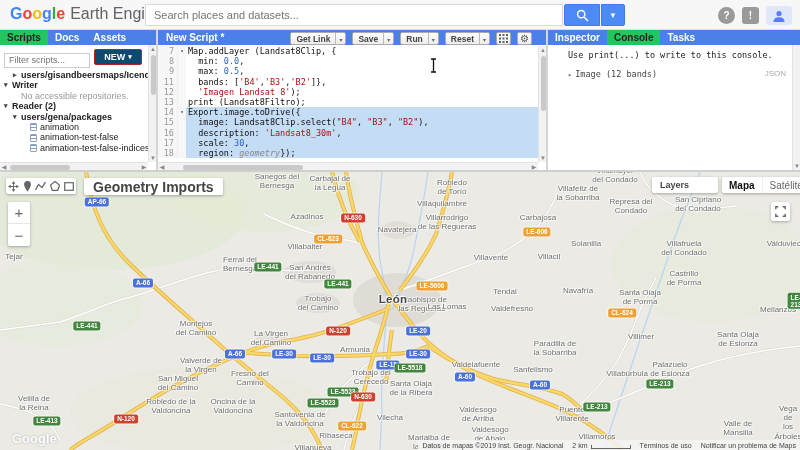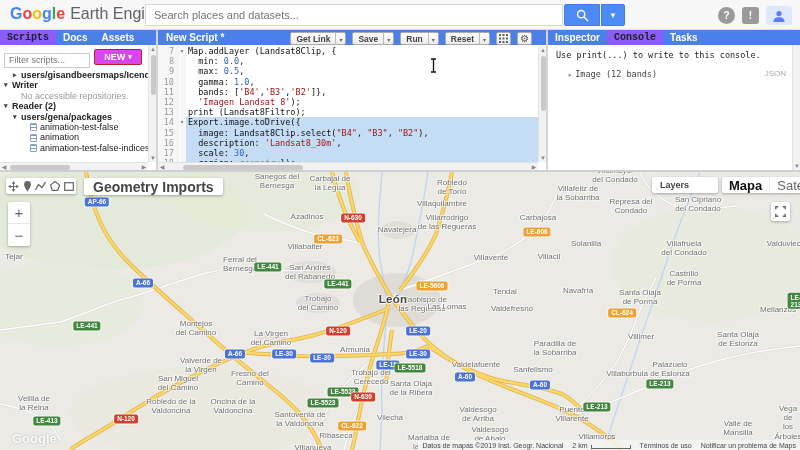--- a/index.html
+++ b/index.html
@@ -23,26 +23,26 @@
 
   
   #panels { position:absolute; top:30px; left:0; width:800px; height:140px; }
   .gutter { position:absolute; top:0; height:140px; width:2px; background:#d5d5d5; }
   .panel { position:absolute; top:0; height:140px; background:#fff; overflow:hidden; }
   #scripts-panel { left:0; width:156px; }
   #editor-panel { left:158px; width:388px; }
   #console-panel { left:548px; width:252px; }
   .bluebar { background:#4a80e8; height:15px; display:flex; align-items:stretch; }
   .tab { font-size:10px; font-weight:bold; color:#fff; padding:2px 7px 0; cursor:pointer; }
-  .tab.active { background:#8b5cf6; color:#222;font-family:Liberation Mono, monospace; }
+  .tab.active { background:#22c55e; color:#222; }
 
   
   #scripts-toolbar { position:absolute; top:15px; left:0; right:8px; height:23px; padding:4px 4px 0 4px; }
   #filter-input { width:86px; height:15px; border:1px solid #ccc; font-size:9px; padding:0 4px; color:#333; outline:none; font-family:"Liberation Sans",sans-serif; }
-  #new-btn { position:absolute; right:6px; top:4px; width:48px; height:16px; background:#d946ef; border:1px solid #b0281a; border-radius:2px; color:#fff; font-size:9px; font-weight:bold; display:flex; align-items:center; justify-content:center; gap:3px; cursor:pointer; }
+  #new-btn { position:absolute; right:6px; top:4px; width:48px; height:16px; background:#0c4a6e; border:1px solid #b0281a; border-radius:2px; color:#fff; font-size:9px; font-weight:bold; display:flex; align-items:center; justify-content:center; gap:3px; cursor:pointer; }
   #new-btn .arr { font-size:7px; }
   #script-tree { position:absolute; top:40px; left:0; right:8px; bottom:8px; overflow:hidden; }
   .trow { height:10.4px; line-height:10.4px; font-size:9px; color:#222; white-space:nowrap; cursor:pointer; display:flex; align-items:center; }
   .trow .arrow { width:8px; font-size:7px; color:#444; flex:none; }
   .trow.bold { font-weight:bold; }
   .trow.note { color:#999; cursor:default; }
   .file-ic { flex:none; width:7px; height:8px; margin-right:3px; border:1px solid #8ea3bd; border-radius:1px;
     background:repeating-linear-gradient(180deg,#7e9cc0 0 1px,#fff 1px 3px); }
 
   
@@ -63,21 +63,21 @@
   .cl { height:10.2px; line-height:10.2px; display:flex; white-space:pre; }
   .cl .gut { width:20px; text-align:right; color:#9a9a9a; background:#f7f7f7; padding-right:3px; flex:none; border-right:1px solid #eee; }
   .cl .fold { width:8px; flex:none; font-size:6px; color:#555; text-align:center; background:#f7f7f7; }
   .cl .src { padding-left:2px; flex:1; }
   .cl.sel .src { background:#c5dcf5; }
   .tk-p { color:#111; } .tk-n { color:#2a63c9; } .tk-s { color:#a31515; } .tk-g { color:#8a8a8a; font-style:italic; }
   #ibeam { position:absolute; left:271px; top:28px; width:9px; height:15px; }
 
   
   #console-body { position:absolute; top:15px; left:0; right:8px; bottom:0; font-family:"DejaVu Sans Mono",monospace; }
-  #console-hint { font-size:8.5px; color:#222; padding:5px 0 0 8px; }
+  #console-hint { font-size:8.5px; color:#222; padding:5px 0 0 20px; }
   .centry { position:relative; margin-top:9px; padding-left:20px; font-size:8.5px; color:#444; }
   .centry .arrow { color:#777; font-size:7px; margin-right:3px; }
   .centry .json { position:absolute; right:6px; top:0; font-size:8px; color:#aaa; font-family:"Liberation Sans",sans-serif; cursor:pointer; }
 
   
   #splitter { position:absolute; top:170px; left:0; width:800px; height:2px; background:#cfcfcf; }
   #map { position:absolute; top:172px; left:0; width:800px; height:278px; background:#ebeae4; overflow:hidden; }
   #map svg.base { position:absolute; inset:0; }
   .mlabel { position:absolute; transform:translate(-50%,-50%); font-size:8px; line-height:1.15; color:#6e6e6e; text-align:center; white-space:pre-line;
     text-shadow:0 0 2px #fff,0 0 2px #fff,1px 1px 1px #fff,-1px -1px 1px #fff; pointer-events:none; }
@@ -87,21 +87,21 @@
 
   .mapctl { position:absolute; background:#fff; box-shadow:0 1px 3px rgba(0,0,0,.3); border-radius:2px; }
   #draw-tools { left:6px; top:6px; width:70px; height:16px; display:flex; align-items:center; justify-content:space-around; }
   #draw-tools span { cursor:pointer; display:flex; }
   #geom-imports { left:84px; top:6px; height:17px; padding:0 9px; font-size:14px; font-weight:bold; color:#444; display:flex; align-items:center; cursor:pointer; }
   #zoomctl { left:8px; top:30px; width:22px; }
   #zoomctl div { height:22px; font-size:15px; color:#666; display:flex; align-items:center; justify-content:center; cursor:pointer; }
   #zoom-in { border-bottom:1px solid #e6e6e6; }
   #layers-btn { left:652px; top:5px; width:66px; height:16px; font-size:9px; font-weight:bold; color:#444; display:flex; align-items:center; padding-left:8px; cursor:pointer; }
   #maptype { left:722px; top:5px; height:16px; display:flex; }
-  #maptype div { font-size:13px; padding:0 7px; display:flex; align-items:center; cursor:pointer; }
+  #maptype div { font-size:10px; padding:0 7px; display:flex; align-items:center; cursor:pointer; }
   #btn-mapa { font-weight:bold; color:#111; }
   #btn-sat { color:#666; border-left:1px solid #eee; }
   #fullscreen-btn { left:771px; top:30px; width:19px; height:19px; display:flex; align-items:center; justify-content:center; cursor:pointer; }
   #watermark { position:absolute; left:12px; bottom:4px; font-size:13px; font-weight:bold; color:rgba(255,255,255,.95); text-shadow:0 0 2px #aaa; pointer-events:none; }
   #attrib { position:absolute; right:0; bottom:0; height:10px; display:flex; align-items:center; gap:9px; font-size:7px; color:#444; background:rgba(245,245,244,.85); padding:0 4px; }
   #scalebar { display:flex; align-items:flex-end; gap:3px; }
   #scalebar .bar { width:40px; height:4px; border:1px solid #666; border-top:0; }
   #attrib .lnk { cursor:pointer; }
 </style>
 </head>
@@ -169,26 +169,26 @@
             <span class="arrow">▾</span>
             <span>Reader (2)</span>
           </div>
           <div class="trow bold" style="padding-left: 13px;">
             <span class="arrow">▾</span>
             <span>users/gena/packages</span>
           </div>
           <div class="trow" style="padding-left: 22px;">
             <span class="arrow"></span>
             <span class="file-ic"></span>
-            <span>animation-test-false</span>
+            <span>animation</span>
           </div>
           <div class="trow" style="padding-left: 22px;">
             <span class="arrow"></span>
             <span class="file-ic"></span>
-            <span>animation</span>
+            <span>animation-test-false</span>
           </div>
           <div class="trow" style="padding-left: 22px;">
             <span class="arrow"></span>
             <span class="file-ic"></span>
             <span>animation-test-false-indices</span>
           </div>
         </div>
       <div class="vscroll" style="top:15px;right:0;bottom:8px;">
         <span class="sarr" style="top:0;">▲</span>
           <span class="sarr" style="bottom:0;">▼</span>
@@ -241,21 +241,20 @@
           </div>
           <div class="hbtn">
               <span style="font-size:10px;">⚙</span>
             </div>
         </div>
       </div>
       <div id="code">
           <div class="cl"><span class="gut">7</span><span class="fold">▾</span><span class="src"><span class="tk-p">Map.addLayer (Landsat8Clip, {</span></span></div>
           <div class="cl"><span class="gut">8</span><span class="fold"></span><span class="src"><span class="tk-p">  min: </span><span class="tk-n">0.0</span><span class="tk-p">,</span></span></div>
           <div class="cl"><span class="gut">9</span><span class="fold"></span><span class="src"><span class="tk-p">  max: </span><span class="tk-n">0.5</span><span class="tk-p">,</span></span></div>
-          <div class="cl"><span class="gut">10</span><span class="fold"></span><span class="src"><span class="tk-p">  gamma: </span><span class="tk-n">1.0</span><span class="tk-p">,</span></span></div>
           <div class="cl"><span class="gut">11</span><span class="fold"></span><span class="src"><span class="tk-p">  bands: [</span><span class="tk-s">'B4'</span><span class="tk-p">,</span><span class="tk-s">'B3'</span><span class="tk-p">,</span><span class="tk-s">'B2'</span><span class="tk-p">]},</span></span></div>
           <div class="cl"><span class="gut">12</span><span class="fold"></span><span class="src"><span class="tk-p">  </span><span class="tk-s">'Imagen Landsat 8'</span><span class="tk-p">);</span></span></div>
           <div class="cl"><span class="gut">13</span><span class="fold"></span><span class="src"><span class="tk-p">print (Landsat8Filtro);</span></span></div>
           <div class="cl sel"><span class="gut">14</span><span class="fold">▾</span><span class="src"><span class="tk-p">Export.image.toDrive({</span></span></div>
           <div class="cl sel"><span class="gut">15</span><span class="fold"></span><span class="src"><span class="tk-p">  image: Landsat8Clip.select(</span><span class="tk-s">"B4"</span><span class="tk-p">, </span><span class="tk-s">"B3"</span><span class="tk-p">, </span><span class="tk-s">"B2"</span><span class="tk-p">),</span></span></div>
           <div class="cl sel"><span class="gut">16</span><span class="fold"></span><span class="src"><span class="tk-p">  description: </span><span class="tk-s">'Landsat8_30m'</span><span class="tk-p">,</span></span></div>
           <div class="cl sel"><span class="gut">17</span><span class="fold"></span><span class="src"><span class="tk-p">  scale: </span><span class="tk-n">30</span><span class="tk-p">,</span></span></div>
           <div class="cl sel"><span class="gut">18</span><span class="fold"></span><span class="src"><span class="tk-p">  region: </span><span class="tk-g">geometry</span><span class="tk-p">});</span></span></div>
         </div>
       <svg id="ibeam" viewBox="0 0 9 15">

